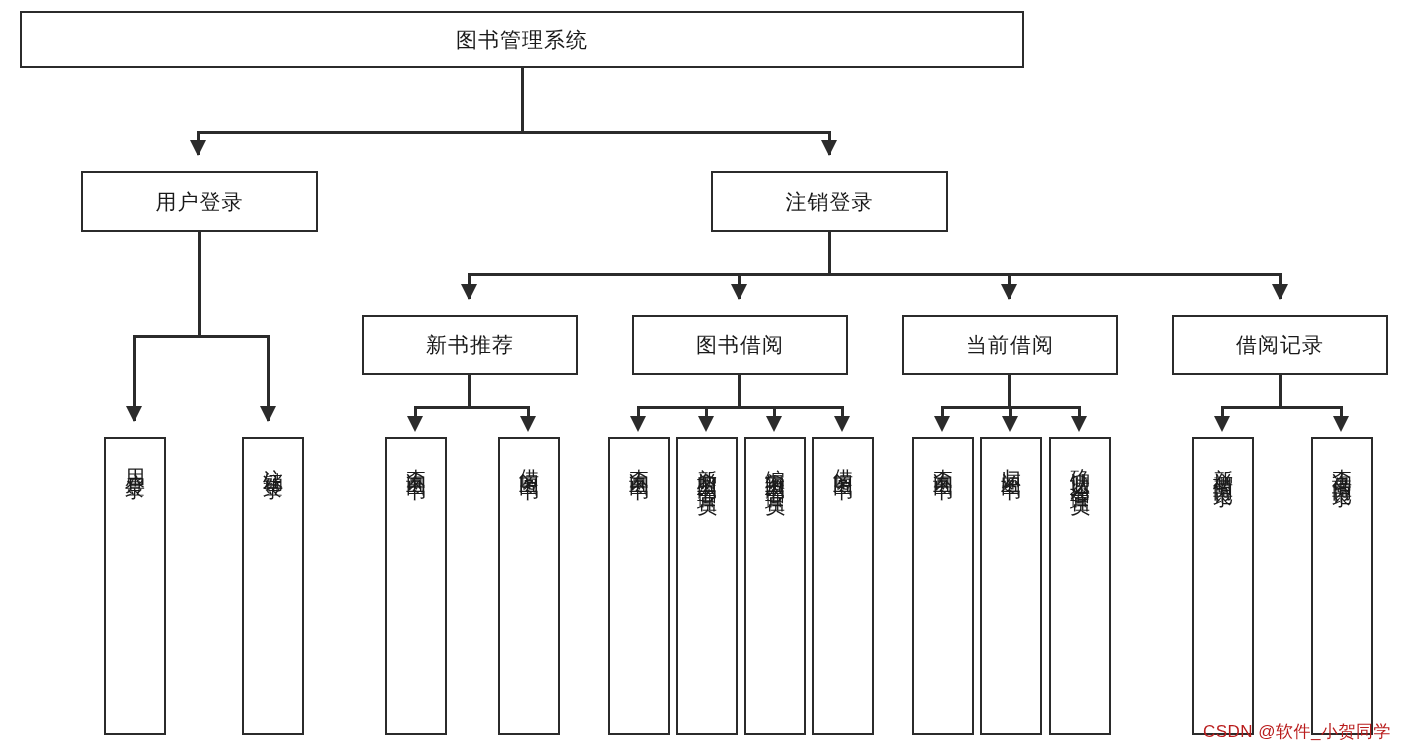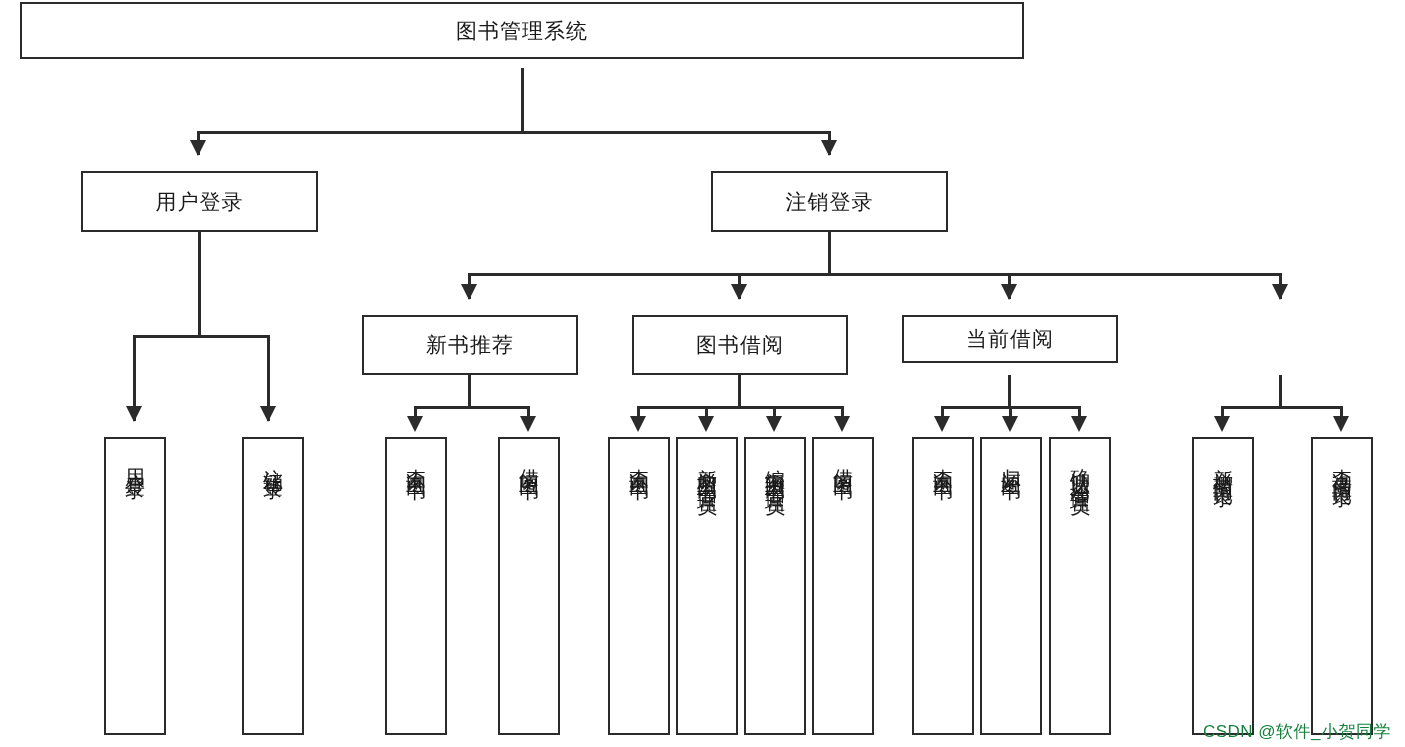--- a/index.html
+++ b/index.html
@@ -70,32 +70,32 @@
     border-right: 8px solid transparent;
     border-top: 16px solid #2b2b2b;
     z-index: 2;
   }
   
   #watermark {
     position: absolute;
     right: 14px;
     bottom: 4px;
     font-size: 17px;
-    color: #15803d;
+    color: #b91c1c;
     white-space: nowrap;
     z-index: 5;
     letter-spacing: 0.5px;
   }
 </style>
 </head>
 <body>
 
 <div id="canvas">
 
-  <div class="node h root" style="left:20px; top:2px; width:1004px; height:57px;">
+  <div class="node h root" style="left:20px; top:11px; width:1004px; height:57px;">
     <span>图书管理系统</span>
   </div>
 
   <div class="seg v" style="left:521px; top:68px; width:3px; height:64px;"></div>
   <div class="seg h" style="left:197px; top:131px; width:634px; height:3px;"></div>
   <div class="seg v" style="left:197px; top:131px; width:3px; height:24px;"></div>
   <div class="arrow" style="left:190px; top:140px;"></div>
   <div class="seg v" style="left:828px; top:131px; width:3px; height:24px;"></div>
   <div class="arrow" style="left:821px; top:140px;"></div>
 
@@ -123,22 +123,25 @@
   <div class="arrow" style="left:1001px; top:284px;"></div>
   <div class="seg v" style="left:1279px; top:273px; width:3px; height:26px;"></div>
   <div class="arrow" style="left:1272px; top:284px;"></div>
 
   <div class="node h" style="left:632px; top:315px; width:216px; height:60px;">
     <span>图书借阅</span>
   </div>
   <div class="node h" style="left:362px; top:315px; width:216px; height:60px;">
     <span>新书推荐</span>
   </div>
-  <div class="node h" style="left:902px; top:315px; width:216px; height:48px;">
+  <div class="node h" style="left:902px; top:315px; width:216px; height:60px;">
     <span>当前借阅</span>
+  </div>
+  <div class="node h" style="left:1172px; top:315px; width:216px; height:60px;">
+    <span>借阅记录</span>
   </div>
 
   <div class="seg v" style="left:468px; top:375px; width:3px; height:34px;"></div>
   <div class="seg h" style="left:414px; top:406px; width:116px; height:3px;"></div>
   <div class="seg v" style="left:414px; top:406px; width:3px; height:14px;"></div>
   <div class="arrow" style="left:407px; top:416px;"></div>
   <div class="seg v" style="left:527px; top:406px; width:3px; height:14px;"></div>
   <div class="arrow" style="left:520px; top:416px;"></div>
 
   <div class="seg v" style="left:738px; top:375px; width:3px; height:34px;"></div>

